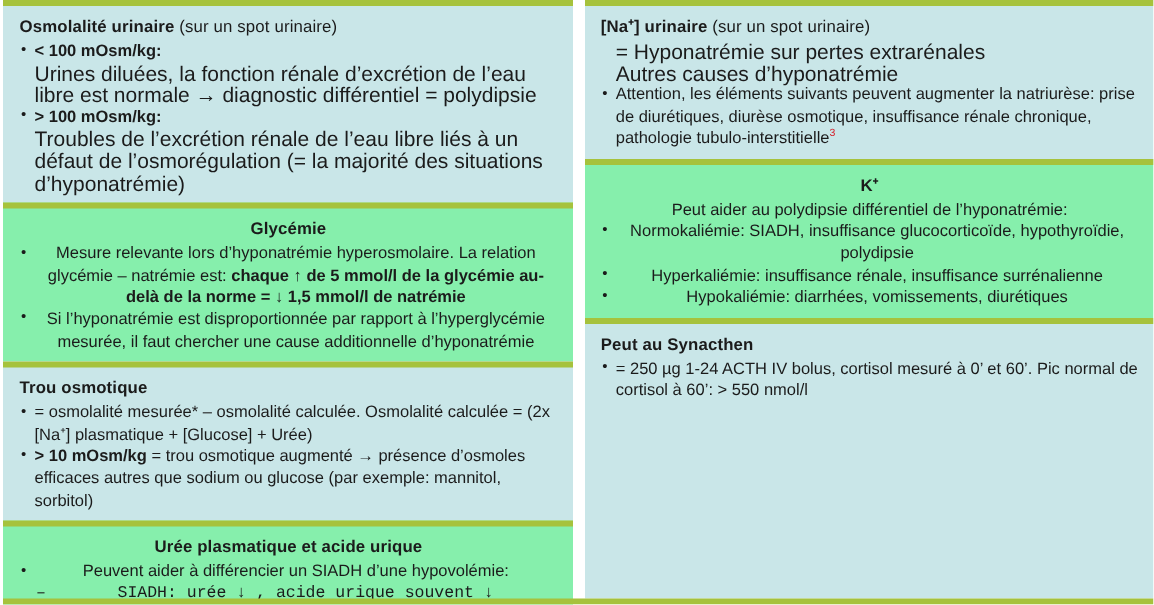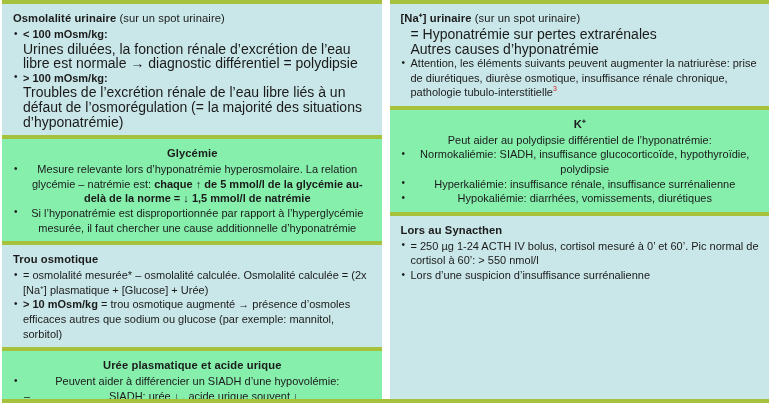--- a/index.html
+++ b/index.html
@@ -84,20 +84,21 @@
   ul.dashes {
     list-style: none;
     margin: 0;
     padding: 0 0 0 11px;
   }
   ul.dashes > li {
     position: relative;
     padding-left: 12px;
     font-size: 11px;
     line-height: 14.6px;
+    font-family: Liberation Mono, monospace;
   }
   ul.dashes > li::before {
     content: "\2013";
     position: absolute;
     left: 0px;
     top: 0;
   }
 
   .b { font-weight: bold; }
   .red { color: #d4202a; }
@@ -172,21 +173,20 @@
       <div class="panel lime">
         <div class="panel-title"><span>K⁺</span></div>
         <div class="lead">Peut aider au polydipsie différentiel de l’hyponatrémie:</div>
         <ul class="bullets">
           <li><span>Normokaliémie: SIADH, insuffisance glucocorticoïde, hypothyroïdie, polydipsie</span></li>
           <li><span>Hyperkaliémie: insuffisance rénale, insuffisance surrénalienne</span></li>
           <li><span>Hypokaliémie: diarrhées, vomissements, diurétiques</span></li>
         </ul>
       </div>
       <div class="panel cyan" style="flex: 1 1 auto;">
-        <div class="panel-title"><span>Lors au Synacthen</span></div>
+        <div class="panel-title"><span>Peut au Synacthen</span></div>
         <ul class="bullets">
           <li><span>= 250 µg 1-24 ACTH IV bolus, cortisol mesuré à 0’ et 60’. Pic normal de cortisol à 60’: &gt; 550 nmol/l</span></li>
-          <li><span>Lors d’une suspicion d’insuffisance surrénalienne</span></li>
         </ul>
       </div>
     </div>
   <div class="bottom-rule"></div>
 </div>
 
 </body></html>

